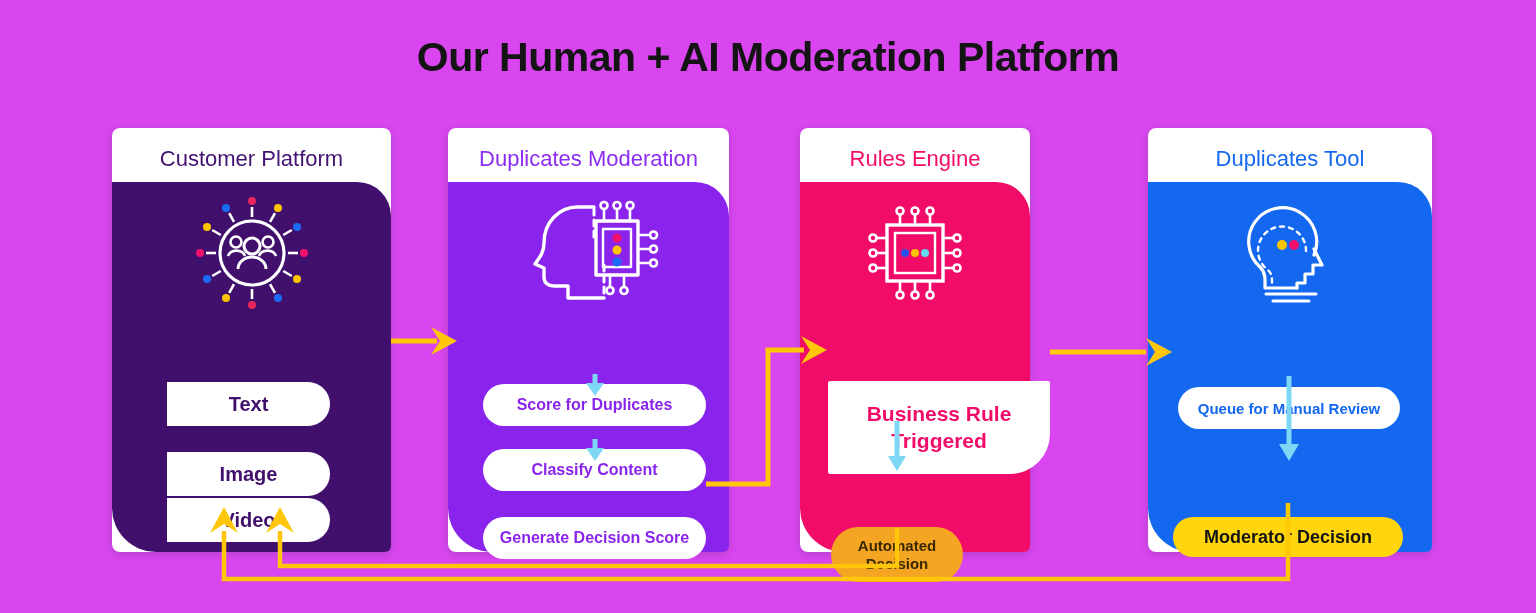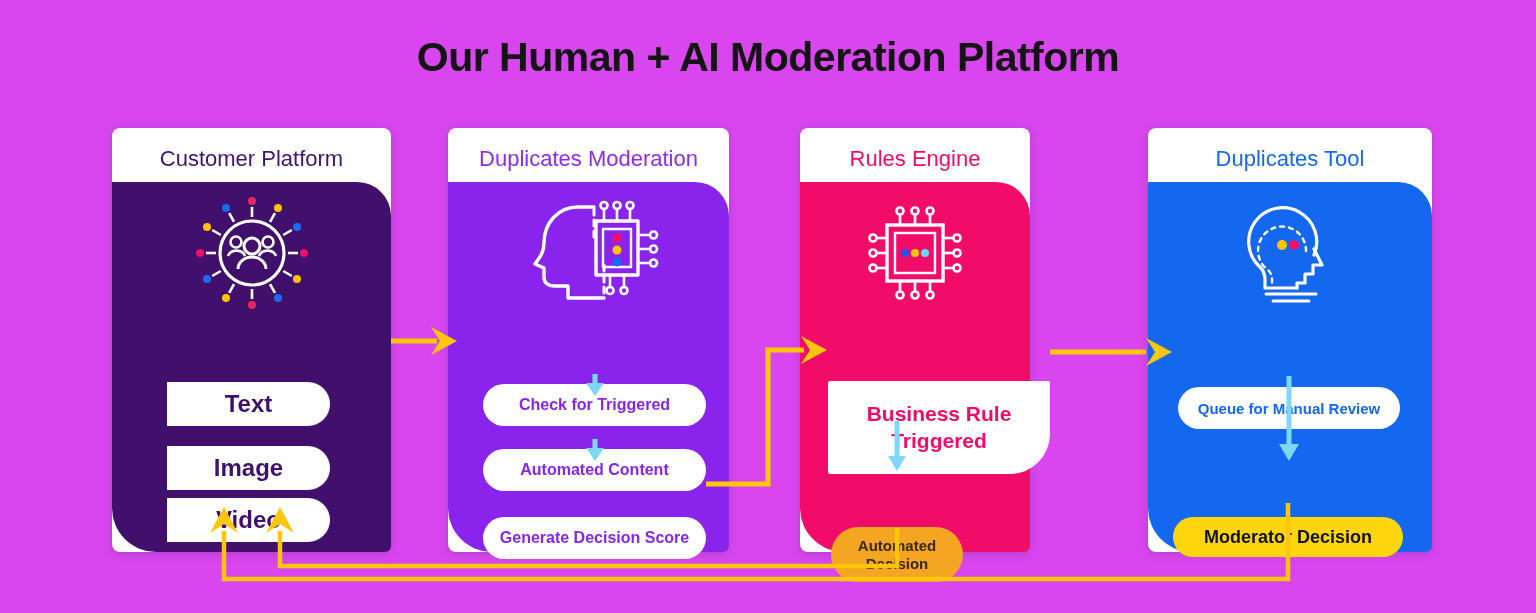--- a/index.html
+++ b/index.html
@@ -16,21 +16,21 @@
   .card-body{position:absolute;left:0;top:54px;right:0;bottom:0;
         border-radius:0 34px 6px 44px;}
   .h1{color:#431273}.h2{color:#8B2BF2}.h3{color:#F20C6A}.h4{color:#1569F0}
   .b1{background:#40106C}.b2{background:#8A24EC}.b3{background:#F20C6A}.b4{background:#1468F0}
 
   .icon{position:absolute;left:50%;transform:translateX(-50%);}
 
   .pill{position:absolute;background:#ffffff;display:flex;align-items:center;
         justify-content:center;font-weight:bold;text-align:center;}
   .p1-pill{left:55px;width:163px;height:44px;border-radius:0 22px 22px 0;
-        color:#40106C;font-size:24px;}
+        color:#40106C;font-size:20px;}
   .p2-pill{left:35px;width:223px;height:42px;border-radius:21px;color:#8A24EC;font-size:16px;}
   .brt-box{left:28px;top:199px;width:222px;height:93px;border-radius:2px 2px 40px 2px;
         color:#F20C6A;font-size:21px;line-height:1.25;padding:0 10px;box-sizing:border-box;}
   .ad-pill{left:31px;top:345px;width:132px;height:55px;border-radius:28px;background:#F4A522;
         color:#3A2800;font-size:15px;line-height:1.2;padding:0 10px;box-sizing:border-box;}
   .qmr-pill{left:30px;top:205px;width:222px;height:42px;border-radius:21px;
         color:#1468F0;font-size:15px;}
   .md-pill{left:25px;top:335px;width:230px;height:40px;border-radius:20px;background:#FFD60D;
         color:#131313;font-size:18px;}
 
@@ -79,21 +79,21 @@
             <circle cx="91" cy="110" r="4" fill="#1B6BF2"></circle>
           <circle cx="65" cy="117" r="4" fill="#E8255D"></circle>
             <circle cx="39" cy="110" r="4" fill="#FFC400"></circle>
           <circle cx="20" cy="91" r="4" fill="#1B6BF2"></circle>
             <circle cx="13" cy="65" r="4" fill="#F2106E"></circle>
           <circle cx="20" cy="39" r="4" fill="#FFC400"></circle>
             <circle cx="39" cy="20" r="4" fill="#1B6BF2"></circle>
         </g>
       </svg>
       <div class="pill p1-pill" style="top:200px">Text</div>
-      <div class="pill p1-pill" style="top:264px">Image</div>
+      <div class="pill p1-pill" style="top:270px">Image</div>
       <div class="pill p1-pill" style="top:316px">Video</div>
     </div>
   </div>
 
   <div class="card" style="left:448px;width:281px;">
     <div class="card-header h2">Duplicates Moderation</div>
     <div class="card-body b2">
       <svg class="icon" style="top:11px" width="150" height="120" viewBox="0 0 150 120">
         <g stroke="#ffffff" fill="none" stroke-linejoin="round" stroke-linecap="round">
           <path d="M80,14 h-16 C44,14 30,30 30,50 c0,9 -4,14 -9,21 l9,4 v9 c0,6 4,9 10,9 h14 v12 h36" stroke-width="3.4"></path>
@@ -117,22 +117,22 @@
             <line x1="96" y1="82" x2="96" y2="94"></line>
               <circle cx="96" cy="97.5" r="3.5"></circle>
             <line x1="110" y1="82" x2="110" y2="94"></line>
               <circle cx="110" cy="97.5" r="3.5"></circle>
           </g>
         </g>
         <circle cx="103" cy="45" r="4.5" fill="#F2106E"></circle>
         <circle cx="103" cy="57" r="4.5" fill="#FFC400"></circle>
         <circle cx="103" cy="69" r="4.5" fill="#1B6BF2"></circle>
       </svg>
-      <div class="pill p2-pill" style="top:202px">Check for Triggered</div>
-      <div class="pill p2-pill" style="top:267px">Automated Content</div>
+      <div class="pill p2-pill" style="top:202px">Score for Duplicates</div>
+      <div class="pill p2-pill" style="top:267px">Classify Content</div>
       <div class="pill p2-pill" style="top:335px">Generate Decision Score</div>
     </div>
   </div>
 
   <div class="card" style="left:800px;width:230px;">
     <div class="card-header h3">Rules Engine</div>
     <div class="card-body b3">
       <svg class="icon" style="top:11px" width="120" height="120" viewBox="0 0 120 120">
         <g stroke="#ffffff" fill="none">
           <rect x="32" y="32" width="56" height="56" stroke-width="3.4"></rect>

